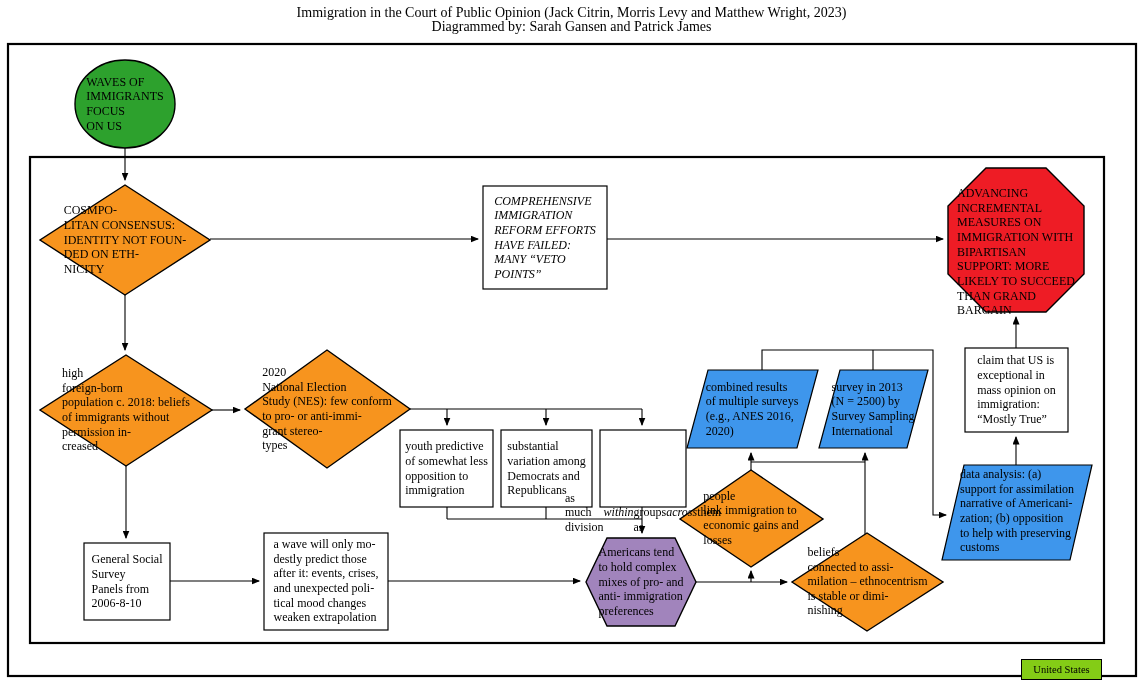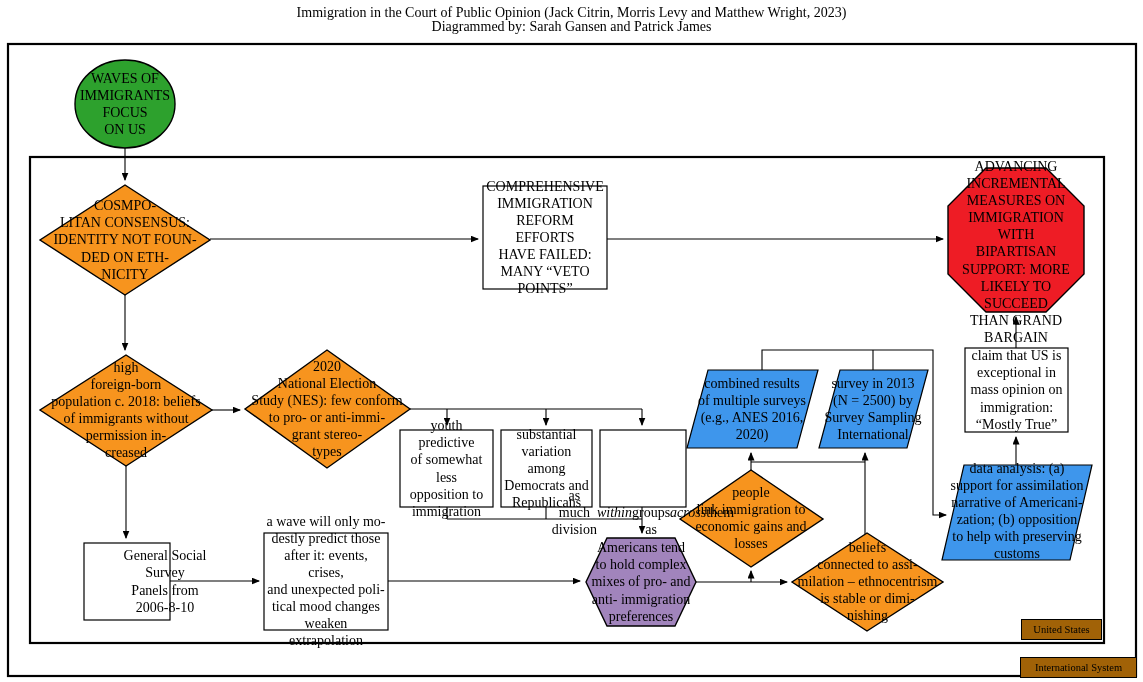--- a/index.html
+++ b/index.html
@@ -7,26 +7,26 @@
     position:relative;width:1143px;height:682px;background:#fff;overflow:hidden;
     font-family:"Liberation Serif","DejaVu Serif",serif;color:#000;
   }
   .title{
     position:absolute;left:0;top:6px;width:1143px;text-align:center;
     font-size:14px;line-height:14px;
   }
   svg.layer{position:absolute;left:0;top:0;}
   .lbl{
     position:absolute;display:flex;align-items:center;justify-content:center;
-    text-align:center;white-space:pre-line;font-size:14px;line-height:1.22;
+    white-space:pre-line;font-size:12px;line-height:1.22;
   }
   .regionbox{
-    position:absolute;background:#a16207;border:1.6px solid #000;
+    position:absolute;background:#84cc16;border:1.6px solid #000;
     display:flex;align-items:center;justify-content:center;
-    font-size:10.5px;white-space:nowrap;
+    font-size:10.5px;white-space:nowrap;margin-top:40px;
   }
 </style>
 </head>
 <body>
 
 <div id="stage">
 
   <div class="title">
     <div>Immigration in the Court of Public Opinion (Jack Citrin, Morris Levy and Matthew Wright, 2023)</div>
     <div>Diagrammed by: Sarah Gansen and Patrick James</div>
@@ -92,21 +92,21 @@
 
   <div class="lbl" style="left:75px;top:62px;width:100px;height:84px;">WAVES OF
 IMMIGRANTS
 FOCUS
 ON US</div>
   <div class="lbl" style="left:45px;top:192px;width:160px;height:96px;font-family:Liberation Serif, serif;">COSMPO-
 LITAN CONSENSUS:
 IDENTITY NOT FOUN-
 DED ON ETH-
 NICITY</div>
-  <div class="lbl" style="left:485px;top:188px;width:120px;height:99px;">COMPREHENSIVE
+  <div class="lbl" style="left:485px;top:188px;width:120px;height:99px;font-style:italic;">COMPREHENSIVE
 IMMIGRATION
 REFORM EFFORTS
 HAVE FAILED:
 MANY “VETO
 POINTS”</div>
   <div class="lbl" style="left:950px;top:184px;width:132px;height:136px;">ADVANCING
 INCREMENTAL
 MEASURES ON
 IMMIGRATION WITH
 BIPARTISAN
@@ -154,21 +154,21 @@
   <div class="lbl" style="left:686px;top:473px;width:130px;height:90px;">people
 link immigration to
 economic gains and
 losses</div>
   <div class="lbl" style="left:946px;top:467px;width:142px;height:88px;">data analysis: (a)
 support for assimilation
 narrative of Americani-
 zation; (b) opposition
 to help with preserving
 customs</div>
-  <div class="lbl" style="left:85px;top:544px;width:84px;height:75px;margin-left:38px;">General Social
+  <div class="lbl" style="left:85px;top:544px;width:84px;height:75px;">General Social
 Survey
 Panels from
 2006-8-10</div>
   <div class="lbl" style="left:266px;top:534px;width:120px;height:94px;">a wave will only mo-
 destly predict those
 after it: events, crises,
 and unexpected poli-
 tical mood changes
 weaken extrapolation</div>
   <div class="lbl" style="left:588px;top:540px;width:106px;height:84px;">Americans tend

